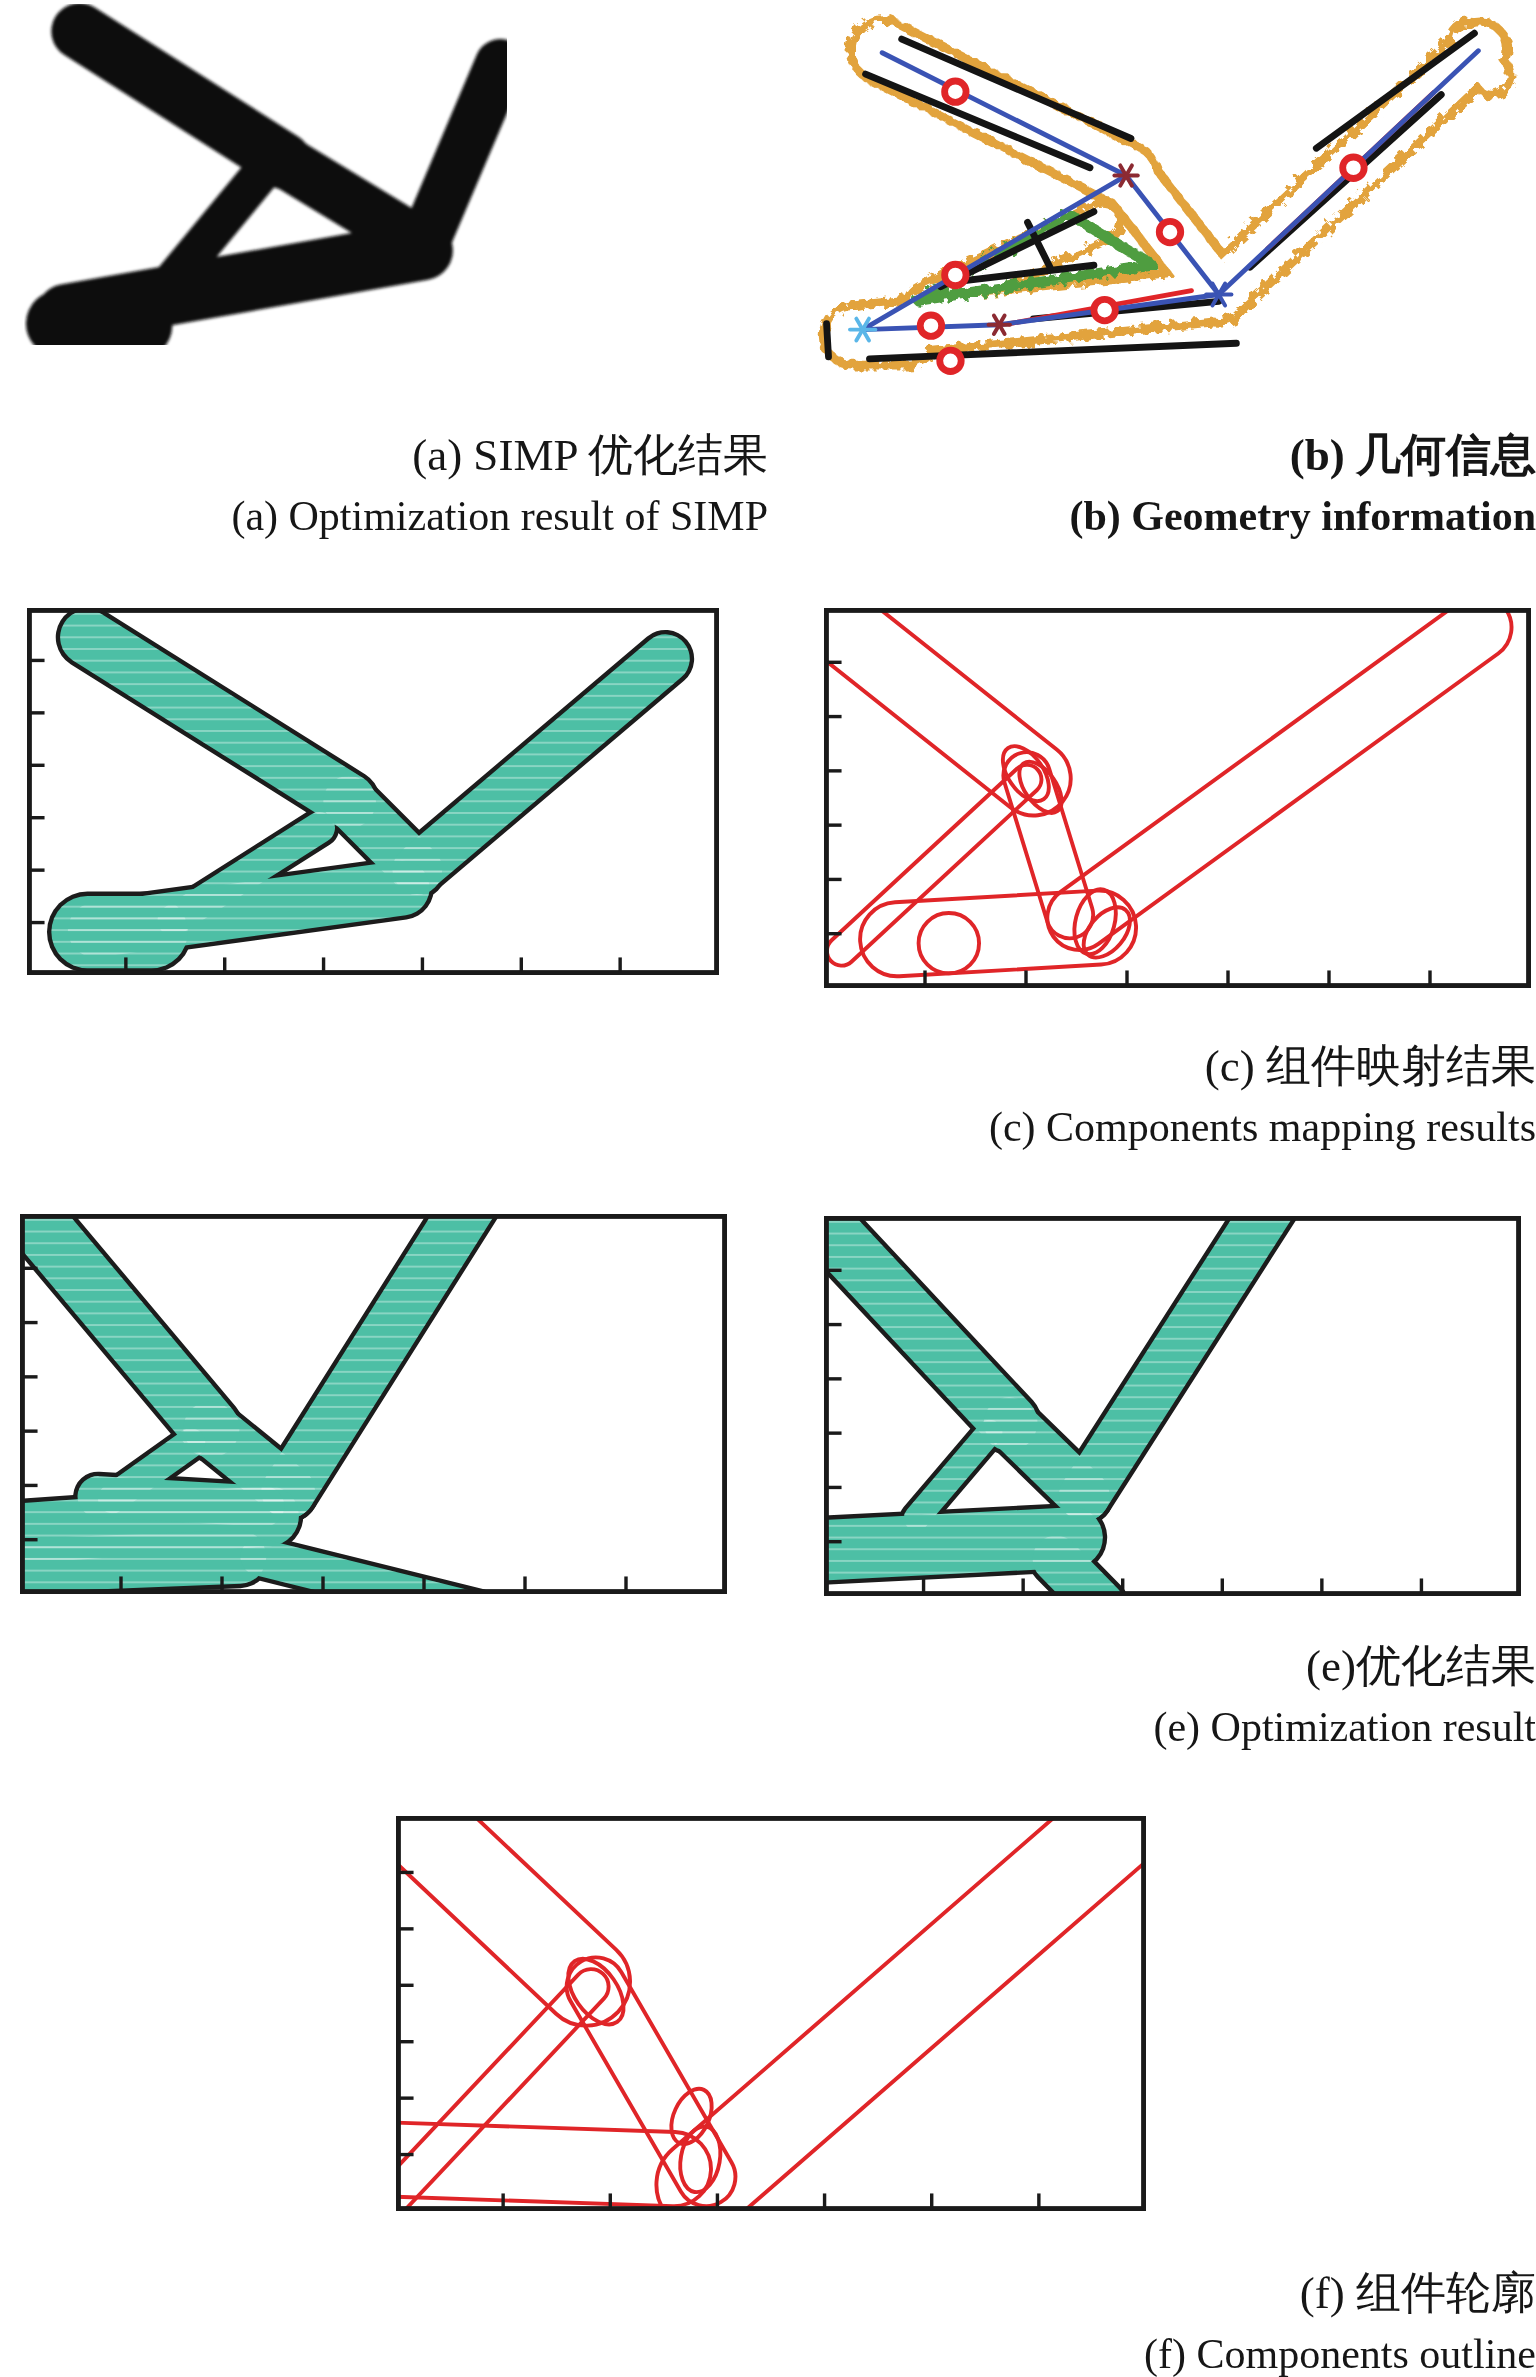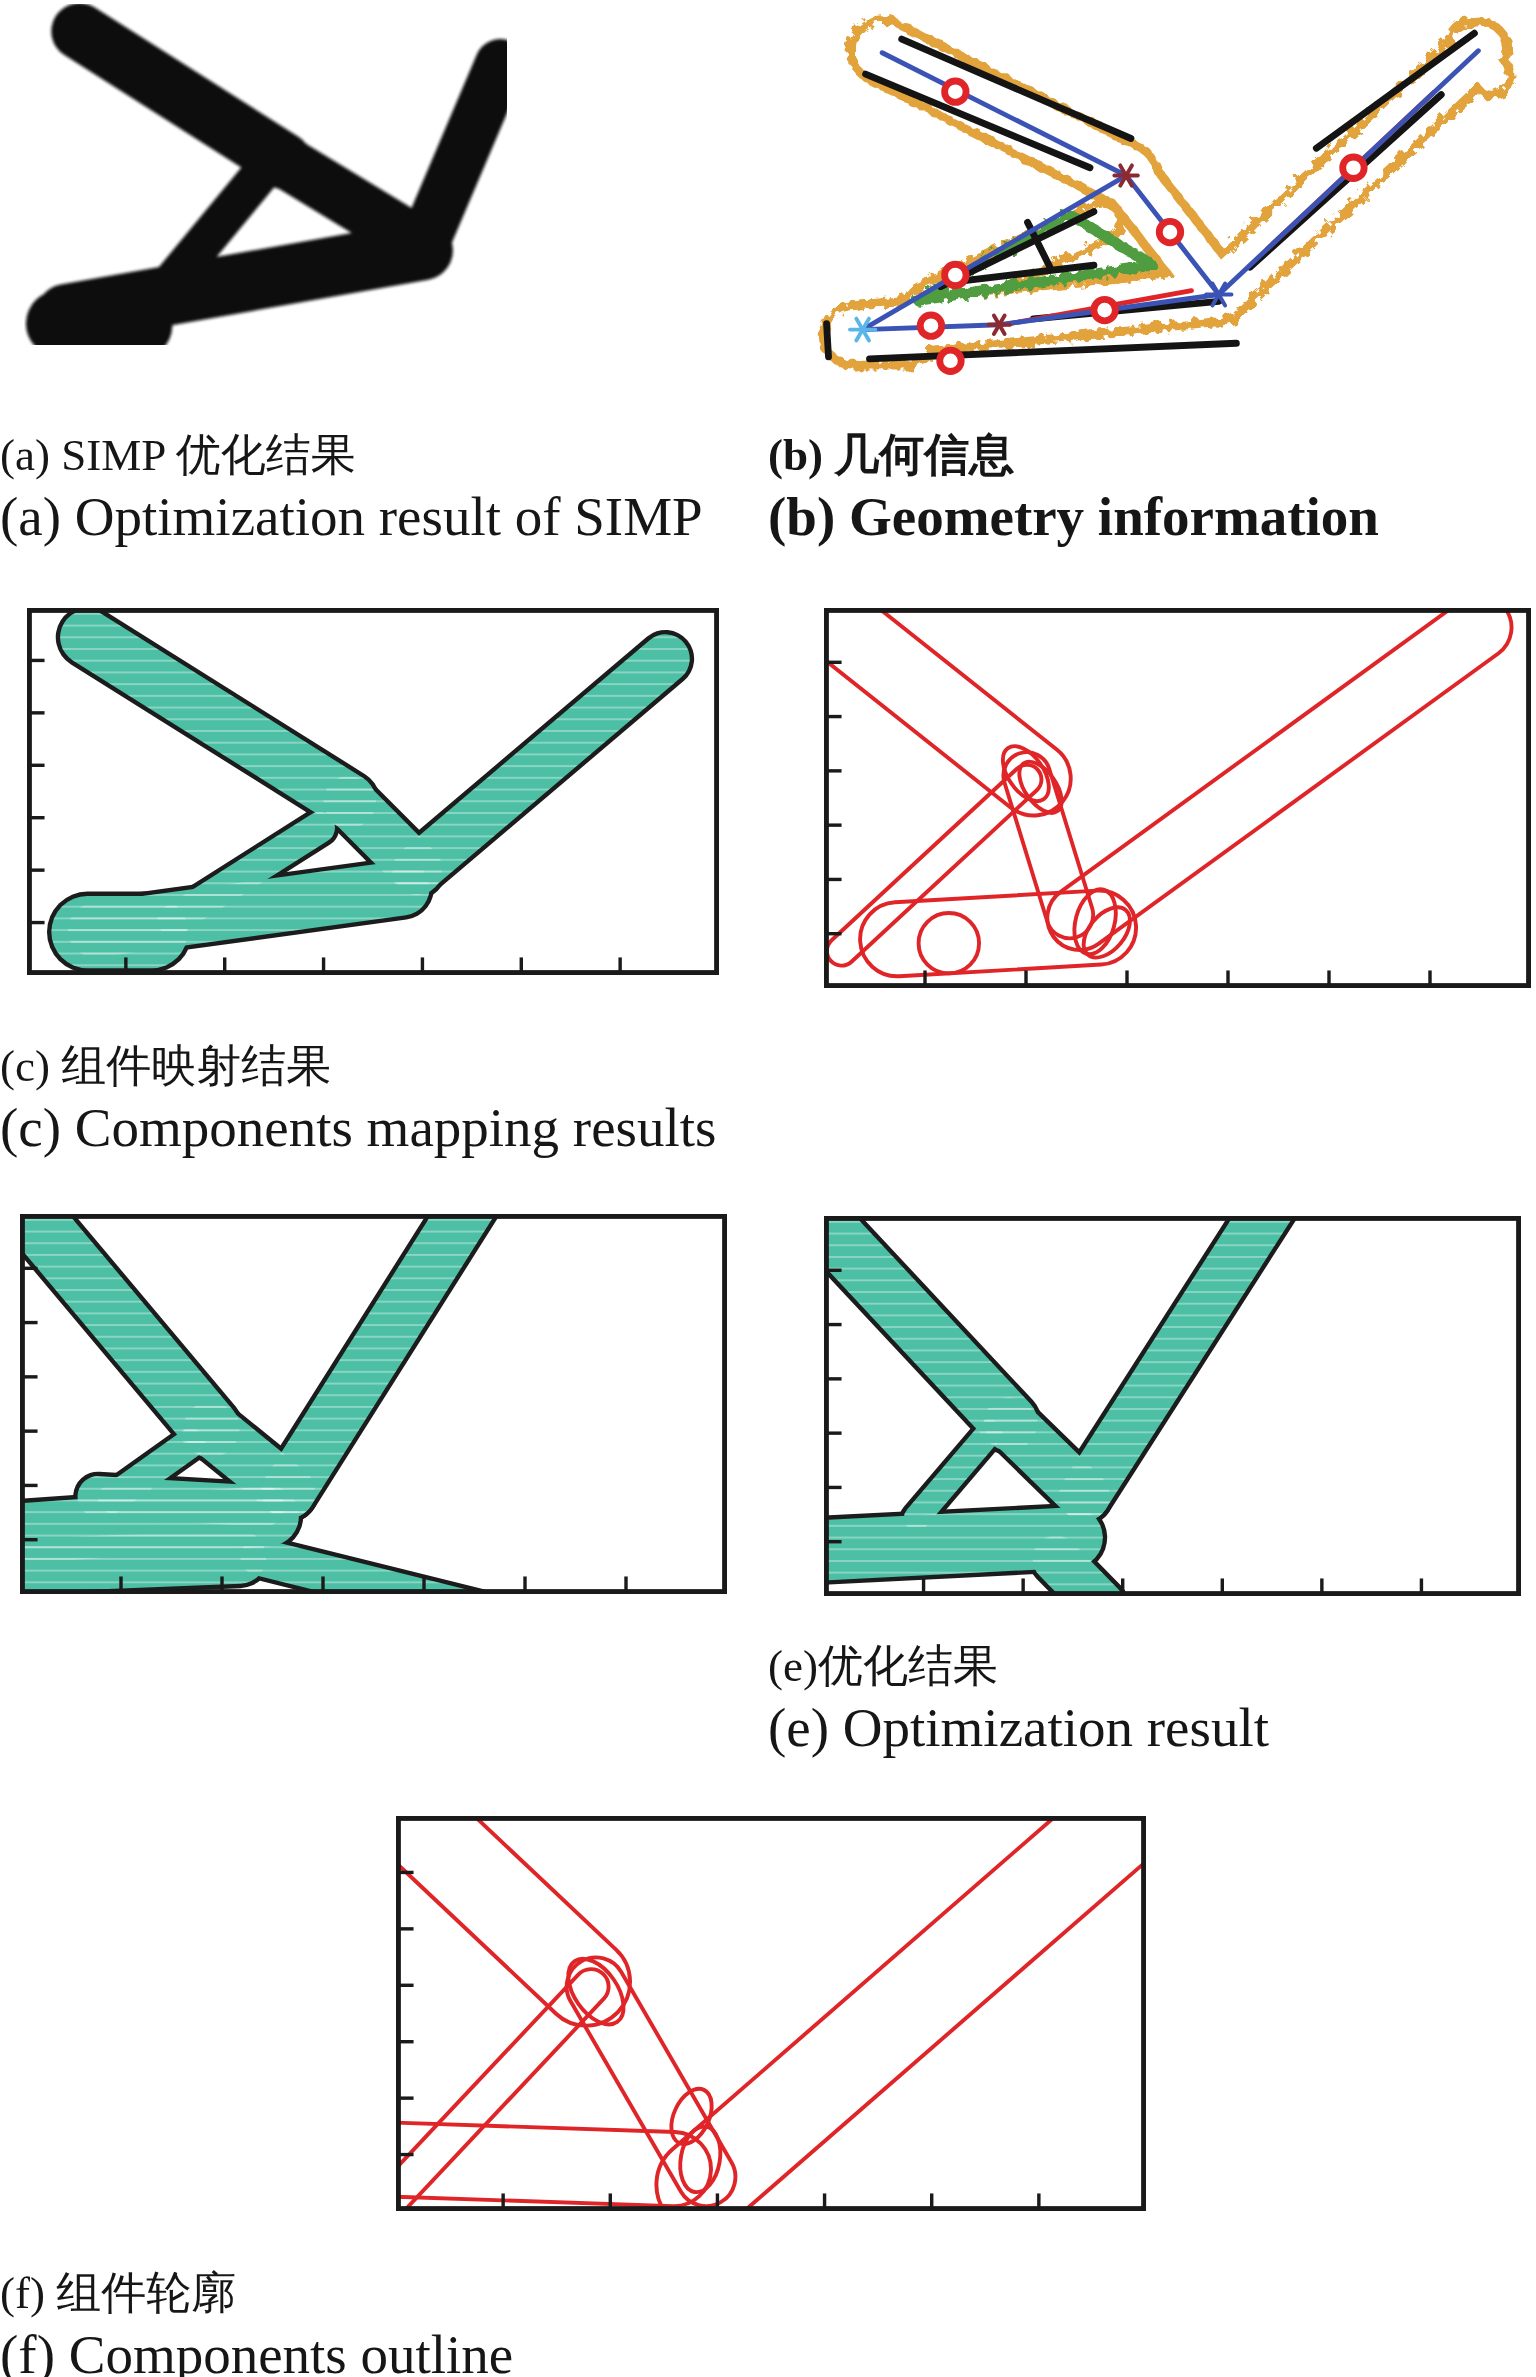--- a/index.html
+++ b/index.html
@@ -1,21 +1,21 @@
 <!DOCTYPE html>
 <html><head>
 <meta charset="utf-8">
 <style>
   html,body{margin:0;padding:0;background:#ffffff;}
   .page{position:relative;width:1536px;height:2378px;background:#ffffff;overflow:hidden;
         font-family:"Liberation Serif","DejaVu Serif",serif;color:#161616;}
   .panel{position:absolute;}
   .panel svg{display:block;width:100%;height:100%;}
-  .cap{position:absolute;text-align:left;font-size:45px;line-height:61px;color:#161616;}
-  .cap .en{font-size:55px;}
+  .cap{position:absolute;text-align:right;font-size:45px;line-height:61px;color:#161616;}
+  .cap .en{font-size:42px;}
   
   #panel-a {left:24.4px;  top:3.9px;    width:483px; height:341px;}
   #panel-b {left:809px; top:2px;    width:722px; height:390px;}
   #panel-c1{left:27px;  top:608px;  width:692px; height:367px;}
   #panel-c2{left:824px; top:608px;  width:707px; height:380px;}
   #panel-d {left:19.5px;  top:1214px; width:707px; height:380px;}
   #panel-e {left:824px; top:1216px; width:697px; height:380px;}
   #panel-f {left:396px; top:1816px; width:750px; height:395px;}
   #cap-a{left:0;top:425px;width:768px;}
   #cap-b{left:768px;top:425px;width:768px;font-weight:bold;}

